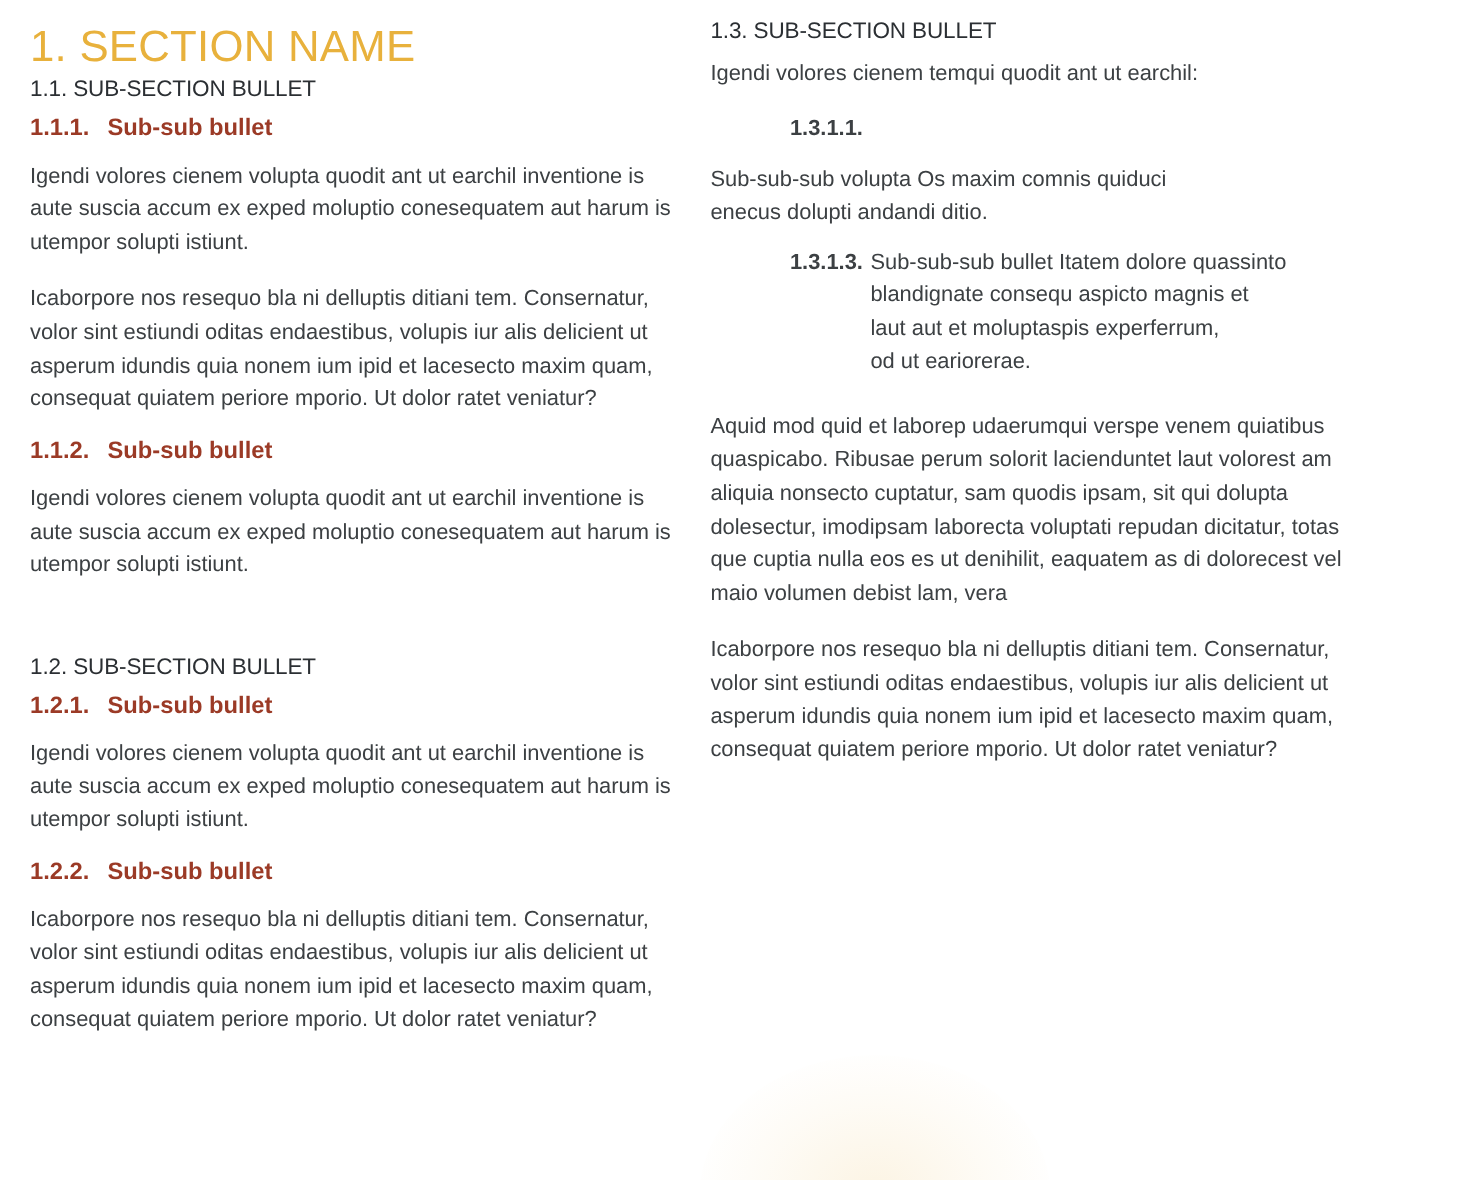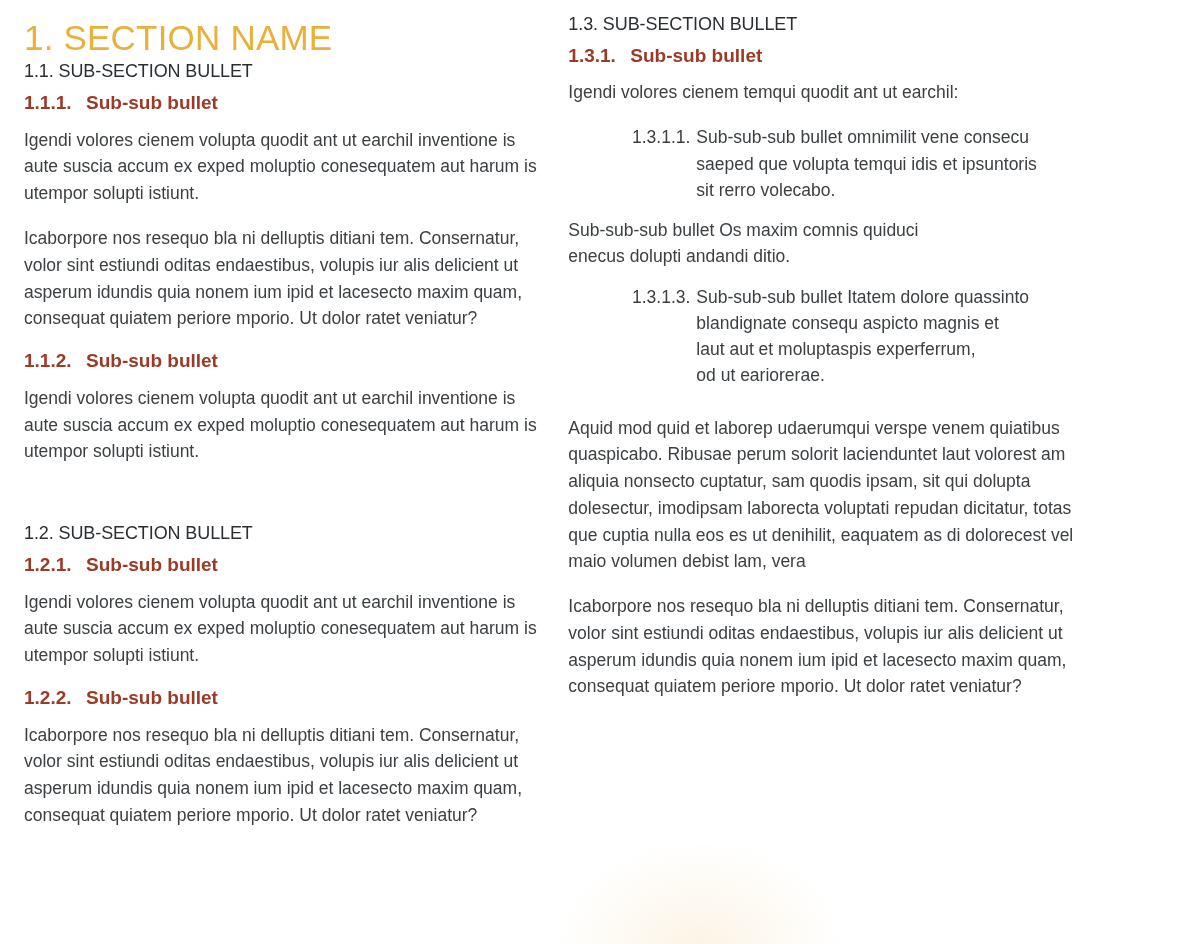--- a/index.html
+++ b/index.html
@@ -108,20 +108,21 @@
   ol.deep-list > li:last-child {
     margin-bottom: 0;
   }
   ol.deep-list .li-num {
     flex: 0 0 auto;
     width: 128px;
     text-align: right;
     padding-right: 6px;
     box-sizing: border-box;
     color: #3C4043;
+    font-weight: bold;
   }
   ol.deep-list .li-text {
     flex: 1 1 auto;
     white-space: pre-line;
   }
   .h2-right {
     font-size: 27.5px;
   }
 </style>
 </head>
@@ -166,35 +167,29 @@
       </h3>
 
       <p class="body last">Icaborpore nos resequo bla ni delluptis ditiani tem. Consernatur, volor sint estiundi oditas endaestibus, volupis iur alis delicient ut asperum idundis quia nonem ium ipid et lacesecto maxim quam, consequat quiatem periore mporio. Ut dolor ratet veniatur?</p>
 
     </div>
 
     <div class="col col-right">
 
       <h2 class="sub-section h2-right tight-top">1.3. SUB-SECTION BULLET</h2>
 
-      <h3 class="sub-sub">
-        <span class="num">1.3.1.</span><span>Sub-sub bullet</span>
-      </h3>
 
       <p class="body">Igendi volores cienem temqui quodit ant ut earchil:</p>
 
       <ol class="deep-list">
         <li>
           <span class="li-num">1.3.1.1.</span>
-          <span class="li-text">Sub-sub-sub bullet omnimilit vene consecu
-saeped que volupta temqui idis et ipsuntoris
-sit rerro volecabo.</span>
         </li>
         <li>
-          <span class="li-text">Sub-sub-sub bullet Os maxim comnis quiduci
+          <span class="li-text">Sub-sub-sub volupta Os maxim comnis quiduci
 enecus dolupti andandi ditio.</span>
         </li>
         <li>
           <span class="li-num">1.3.1.3.</span>
           <span class="li-text">Sub-sub-sub bullet Itatem dolore quassinto
 blandignate consequ aspicto magnis et
 laut aut et moluptaspis experferrum,
 od ut eariorerae.</span>
         </li>
       </ol>

